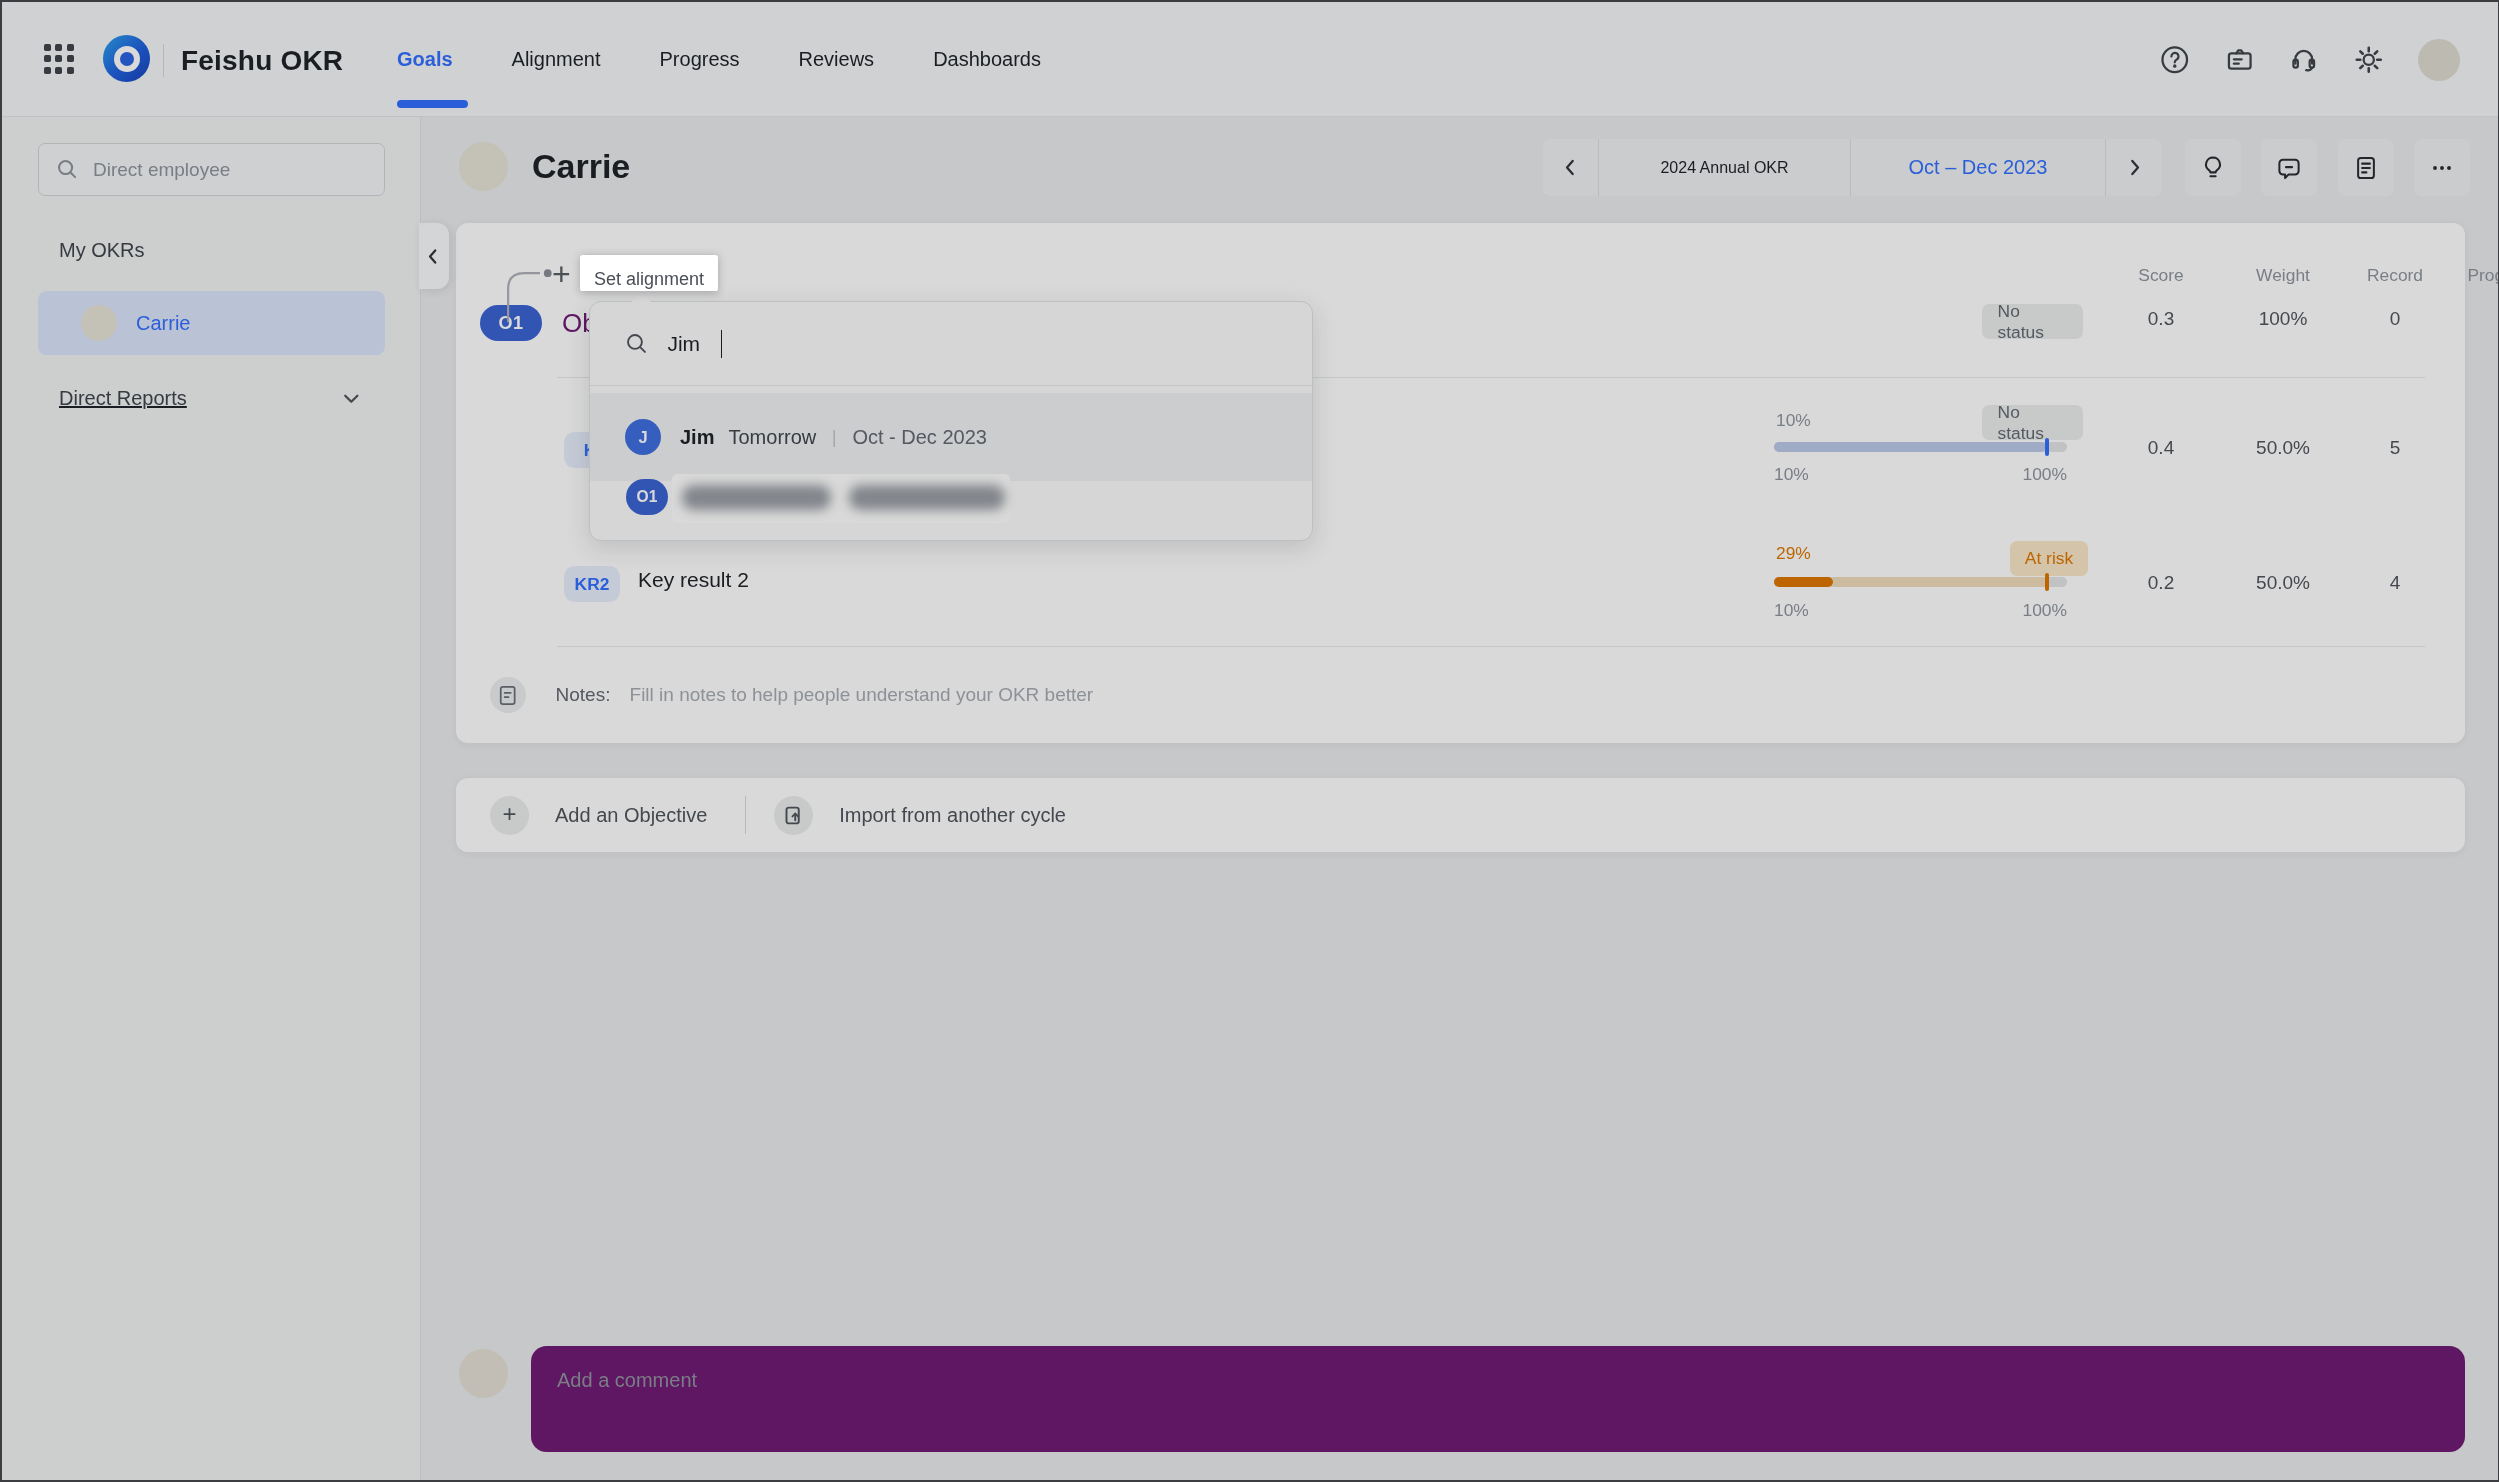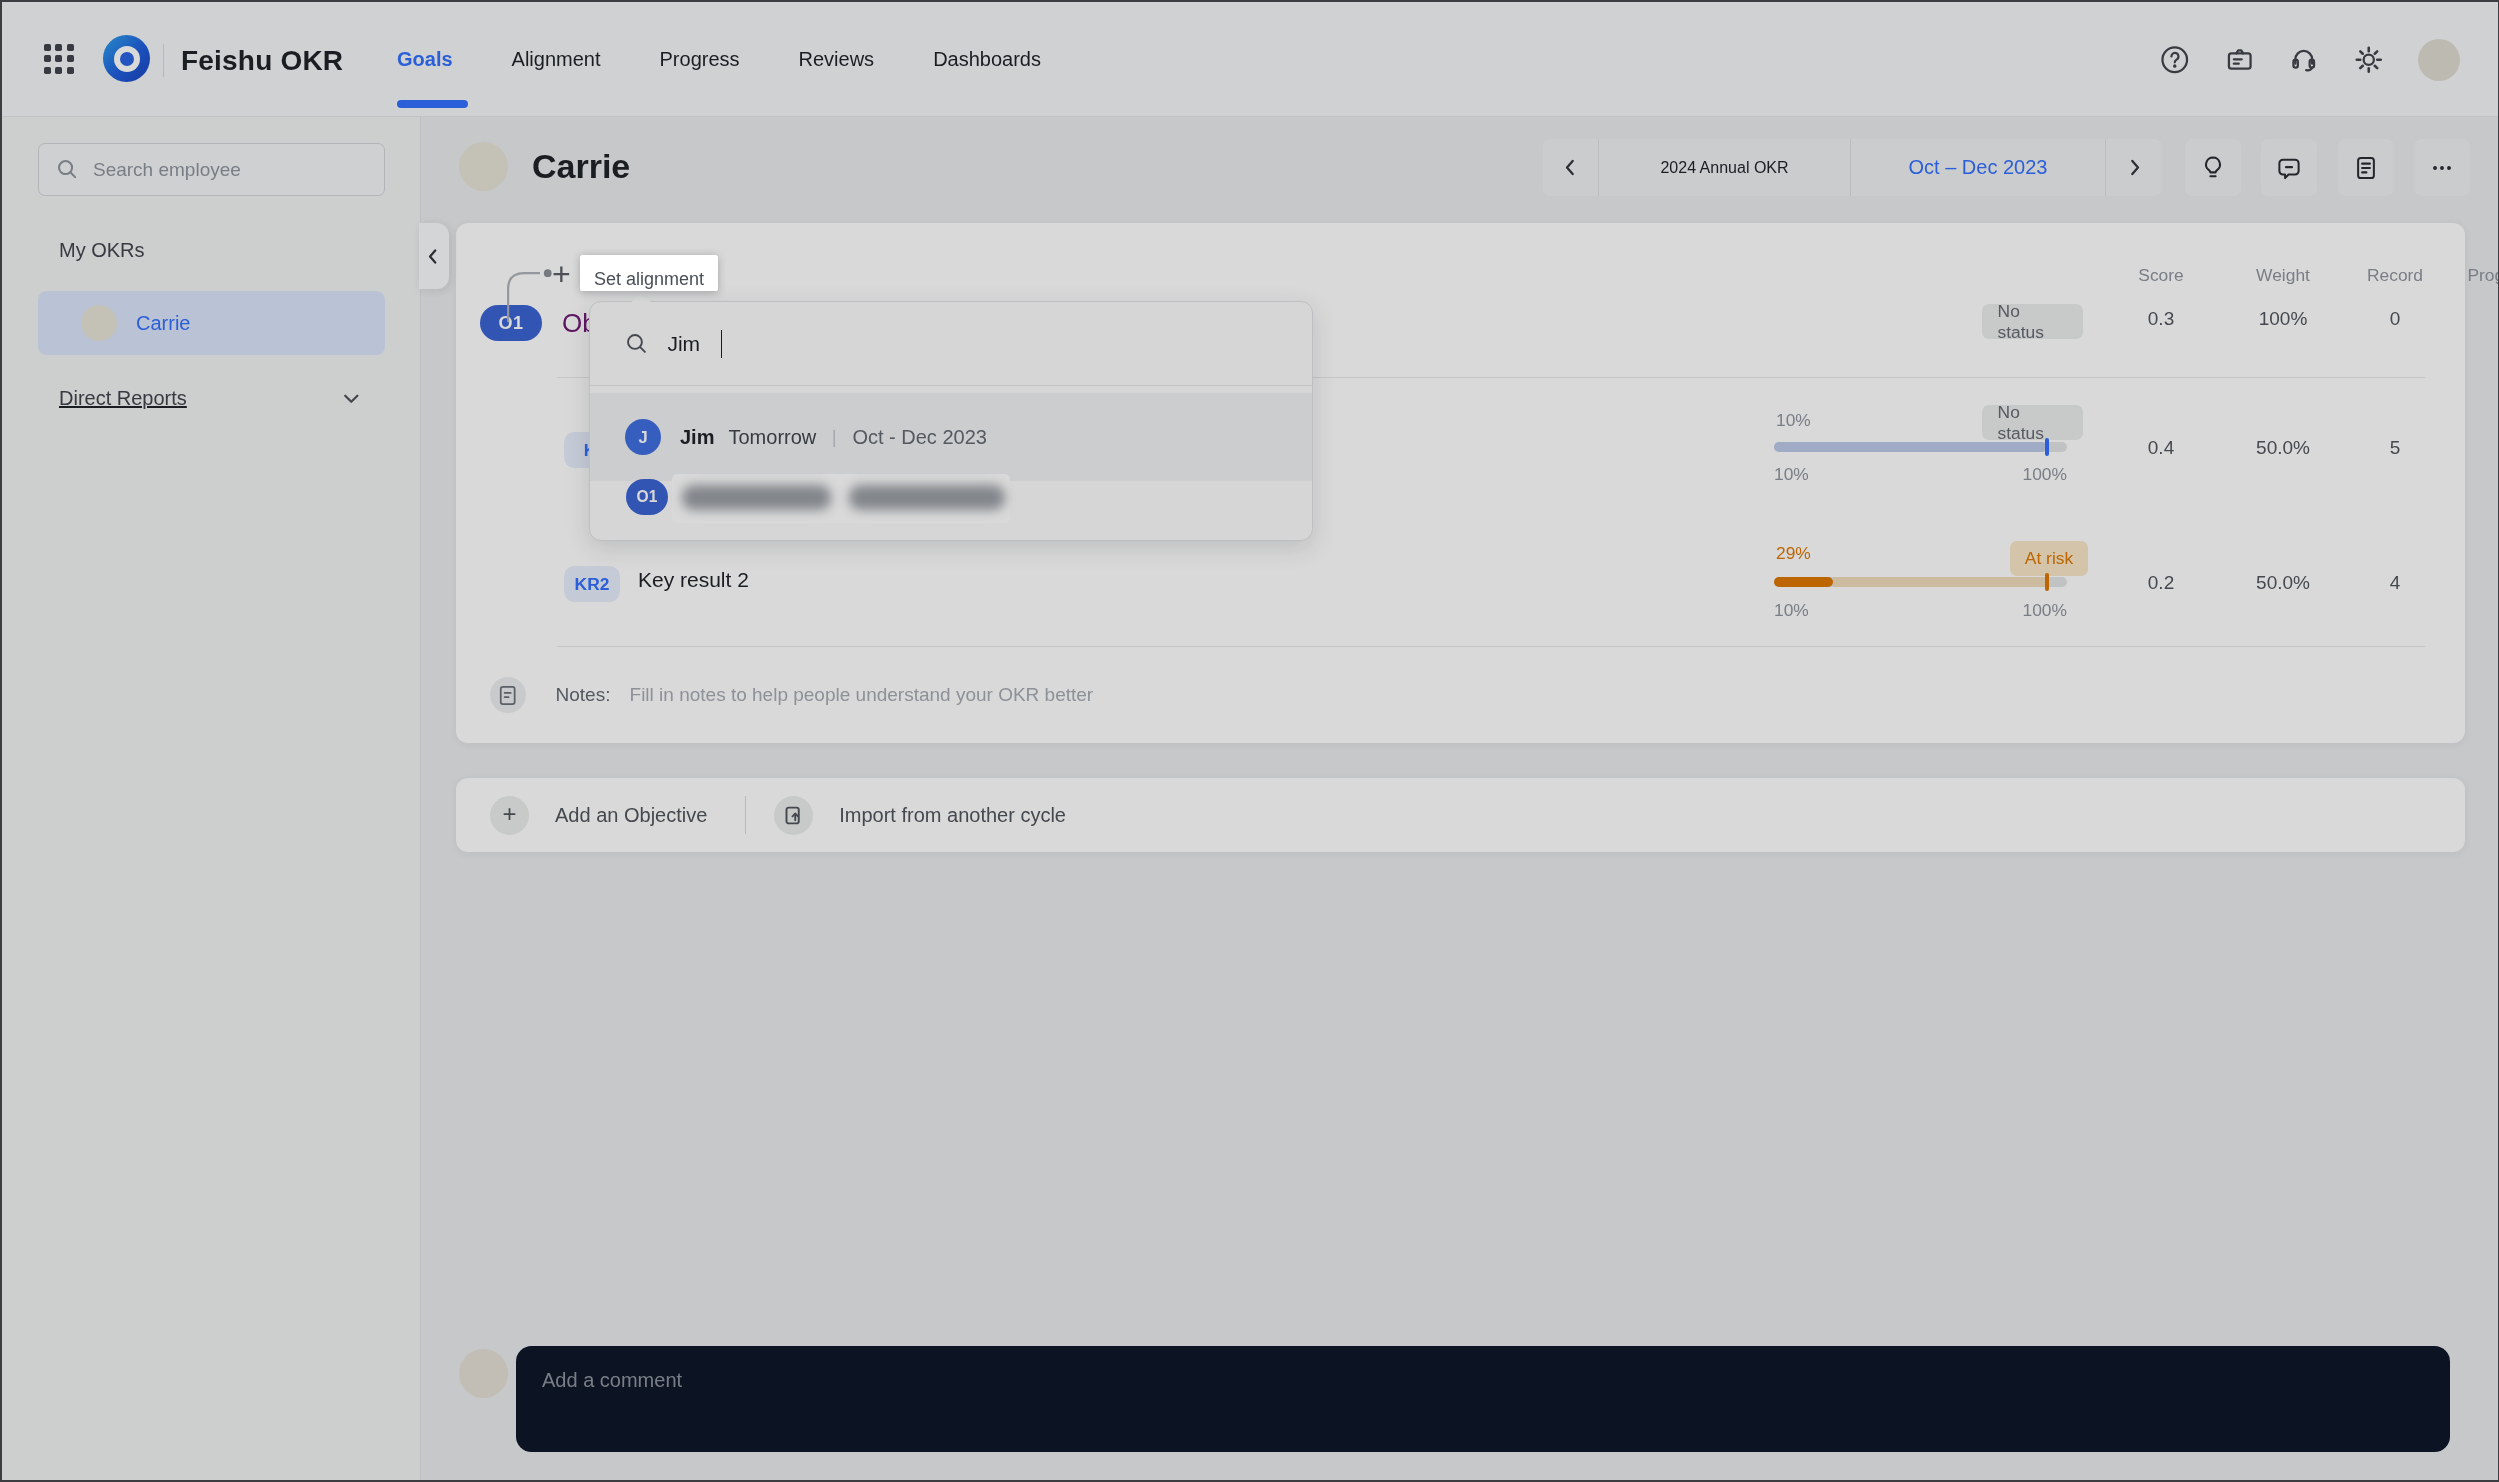--- a/index.html
+++ b/index.html
@@ -99,21 +99,21 @@
   .add-card{ position:absolute; left:454px; top:776px; width:2009px; height:74px; background:#fff; border-radius:12px;
     box-shadow:0 1.7px 8.7px rgba(31,35,41,.05); display:flex; align-items:center; padding-left:34px;}
   .circle-ic{ width:39px; height:39px; border-radius:50%; background:#eceded; display:flex; align-items:center; justify-content:center;}
   .circle-ic .plus{ font-size:24px; color:#51565d; line-height:1; margin-top:-2.6px;}
   .circle-ic svg{ width:21px; height:21px; stroke:#51565d; fill:none; stroke-width:2.2; stroke-linecap:round; stroke-linejoin:round;}
   .add-label{ font-size:20px; color:#51565d; margin-left:26px;}
   .add-divider{ width:0.9px; height:38px; background:#d9dade; margin:0 28px 0 38px;}
   .import-label{ font-size:20px; color:#51565d; margin-left:26px;}
   
   .comment-avatar{ position:absolute; left:457px; top:1347px; width:49px; height:49px; background:#e4e0d5;}
-  .comment-input{ position:absolute; left:514px; top:1344px; width:1934px; height:106px; background:#0f172a; border-radius:15.6px; padding:22.6px 26px;}
+  .comment-input{ position:absolute; left:529px; top:1344px; width:1934px; height:106px; background:#701a75; border-radius:15.6px; padding:22.6px 26px;}
   .comment-input .ph{ font-size:20px; color:#8f959e;}
   
   .connector{ position:absolute; left:486px; top:260px; z-index:1;}
   .plus-mark{ position:absolute; left:550px; top:254px; font-size:32px; color:#5a5f66; z-index:1; font-weight:300;}
   .tooltip{ position:absolute; left:578px; top:253px; height:36px; background:#fff; border-radius:2.6px;
     box-shadow:0 1.7px 8.7px rgba(31,35,41,.28); padding:0 14px; display:flex; align-items:center; z-index:60;}
   .tooltip span{ font-size:18px; color:#4a4f57;margin-top:12px;}
   .dropdown{ position:absolute; left:587px; top:299px; width:724px; height:240px; background:#fcfcfd; border:0.9px solid #dfe1e5;
     border-radius:12px; box-shadow:0 7px 24px rgba(31,35,41,.14); z-index:10;}
   .dropdown .caret{ position:absolute; left:40px; top:-9.5px; width:0; height:0;
@@ -215,21 +215,21 @@
       <span class="avatar nav-avatar"></span>
     </div>
   </header>
 
   <aside class="sidebar">
     <div class="search-box">
       <svg viewBox="0 0 26 26">
           <circle cx="11" cy="11" r="7.5"></circle>
           <line x1="16.5" y1="16.5" x2="22" y2="22"></line>
         </svg>
-      <span class="search-placeholder">Search employee</span>
+      <span class="search-placeholder">Direct employee</span>
     </div>
     <div class="side-section">My OKRs</div>
     <div class="side-item-selected">
       <span class="avatar side-avatar"></span>
       <span class="name">Carrie</span>
     </div>
     <div class="side-direct">
       <span class="lbl">Direct Reports</span>
       <svg class="chev" viewBox="0 0 26 26">
           <polyline points="6,10 13,17 20,10"></polyline>

